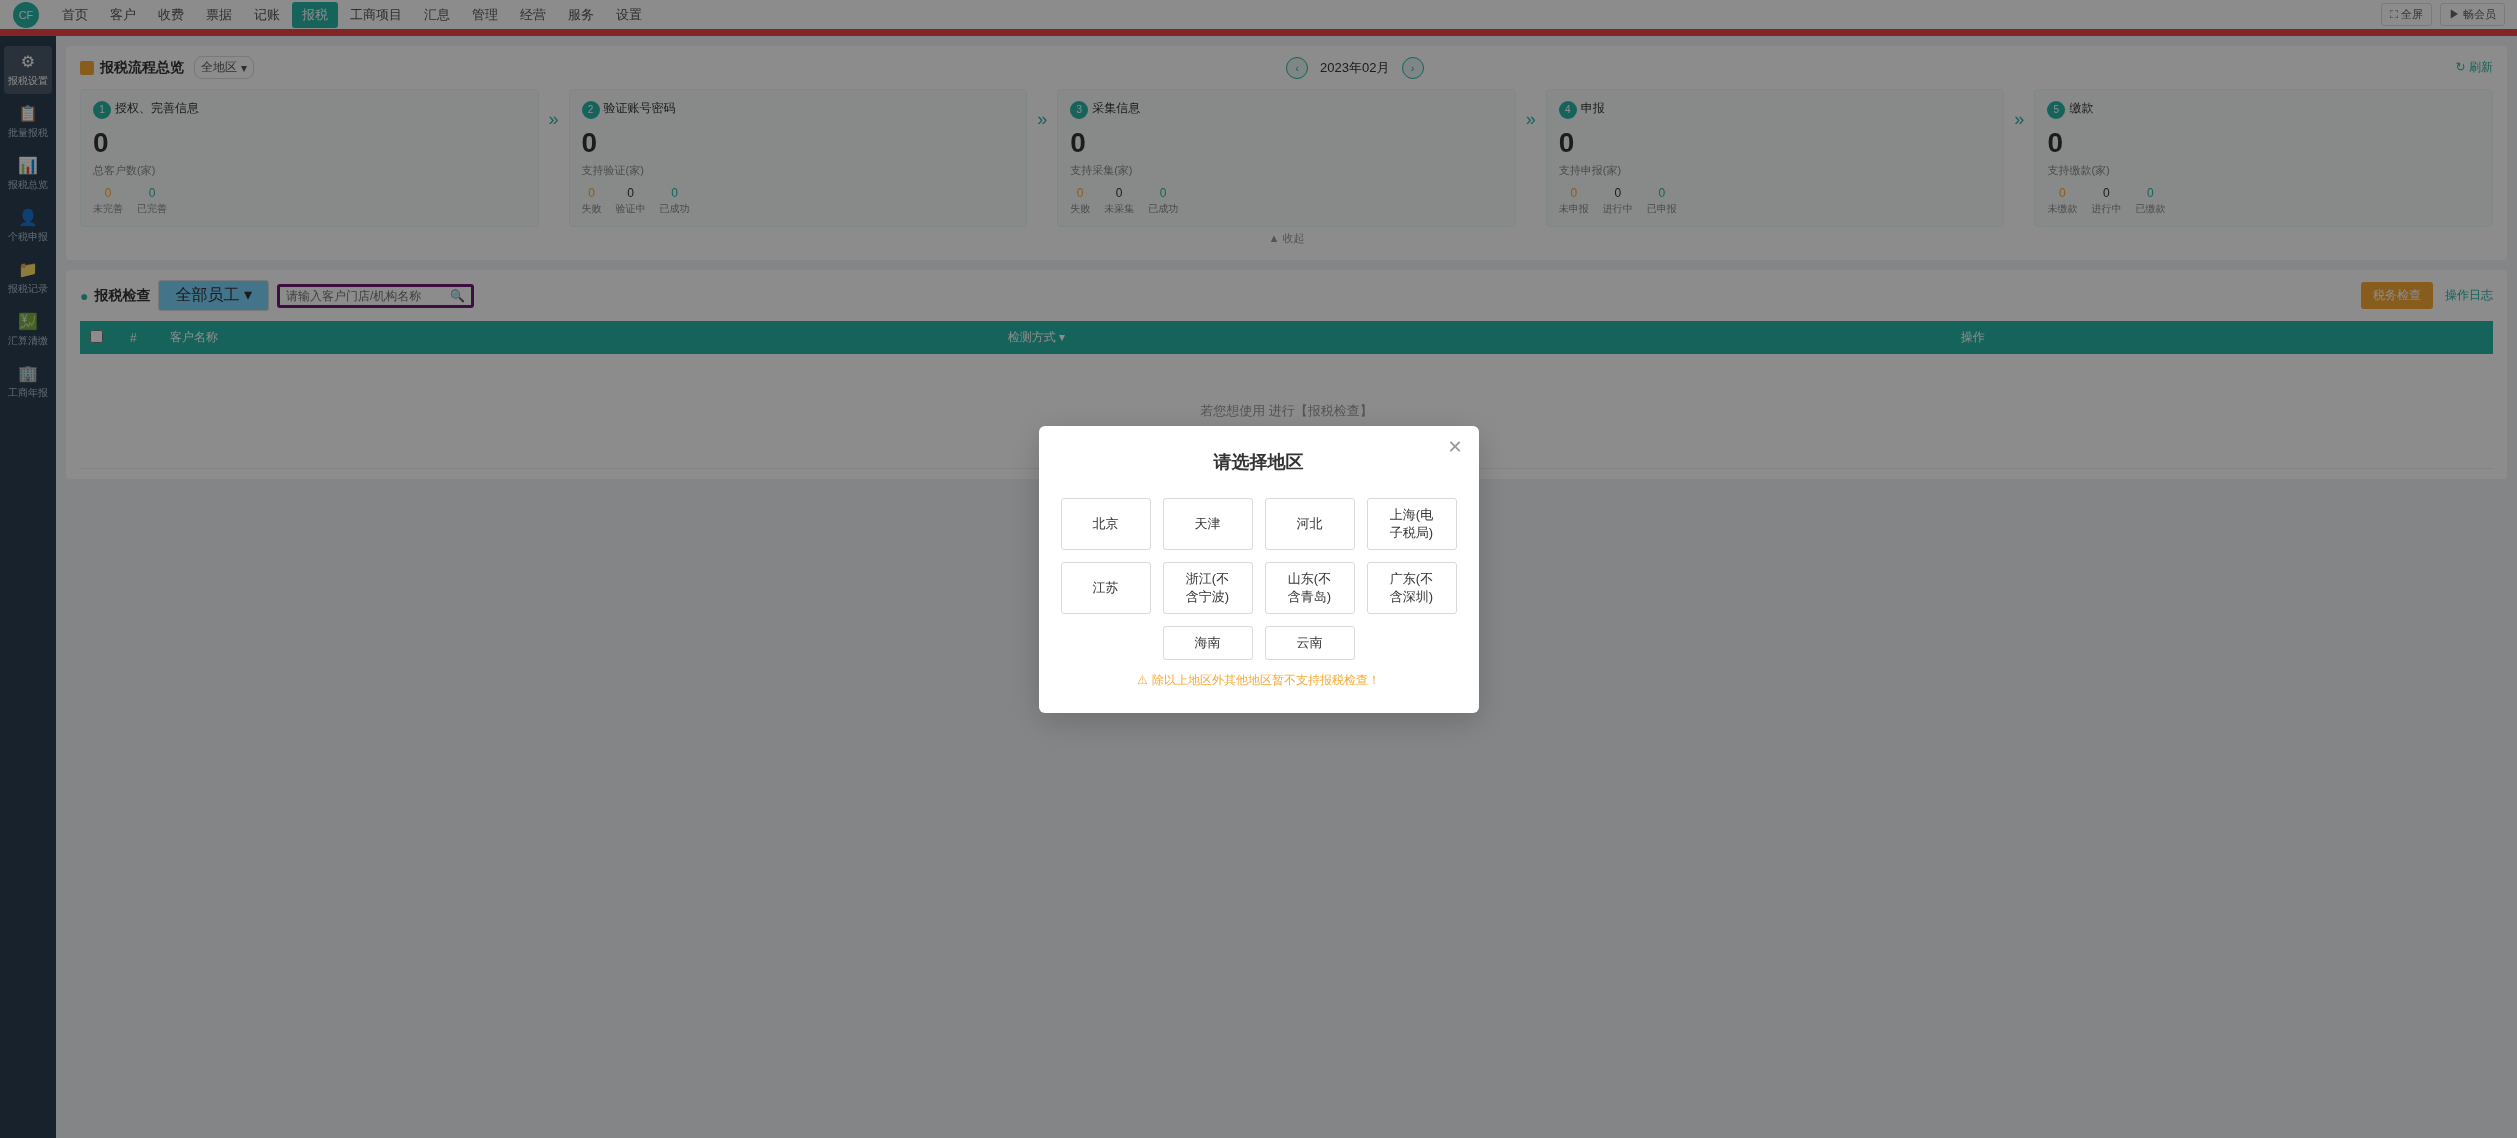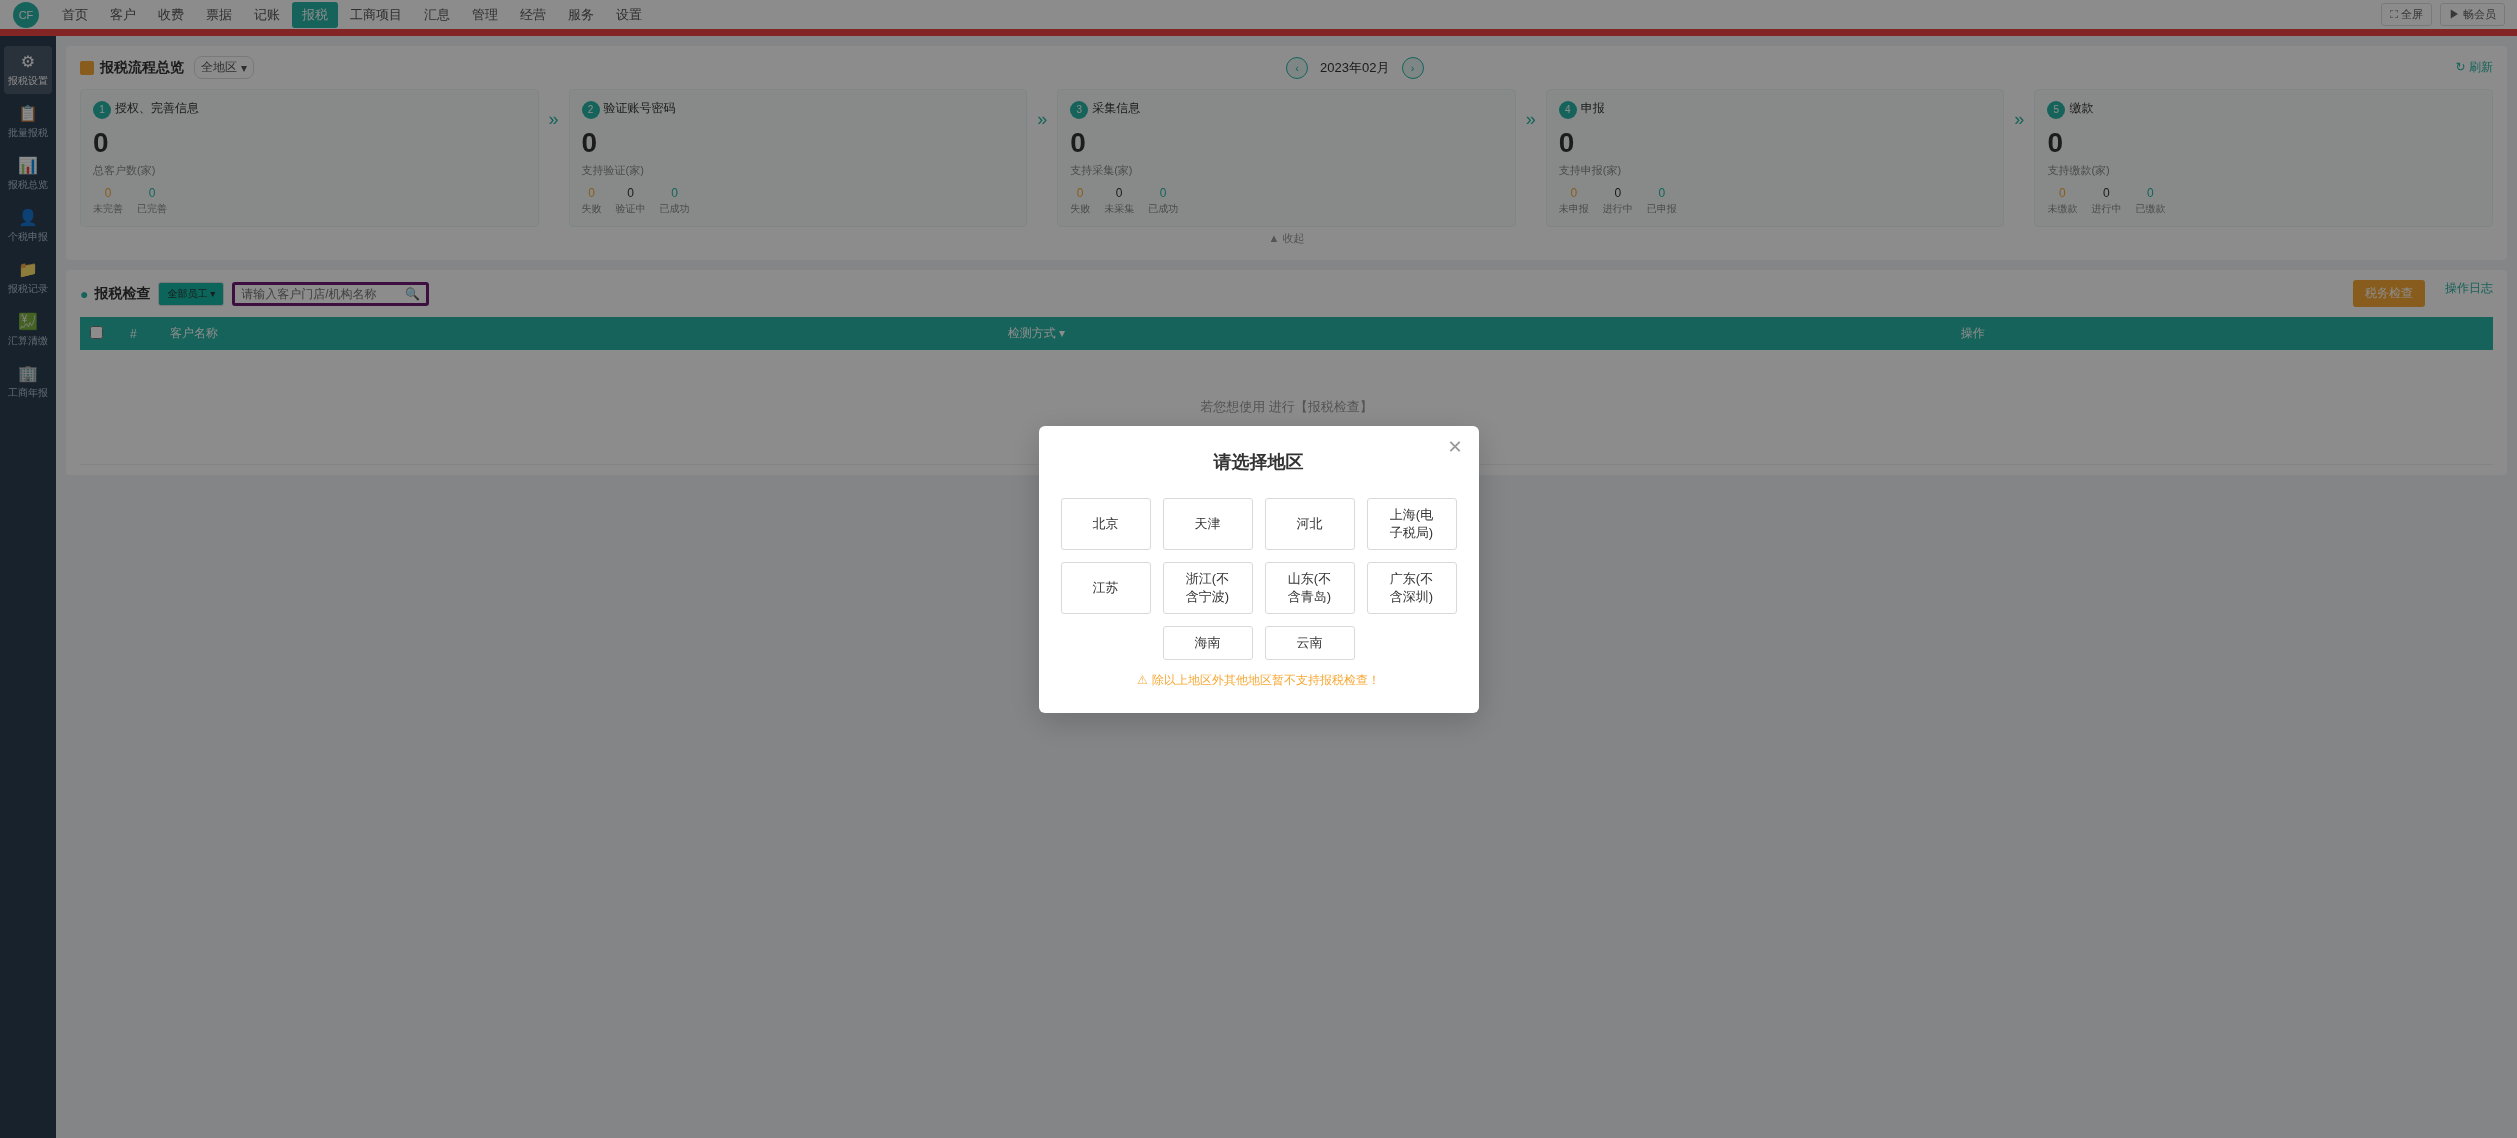--- a/index.html
+++ b/index.html
@@ -195,25 +195,25 @@
       padding: 10px 14px;
     }
     .check-header {
       display: flex;
       align-items: center;
       justify-content: space-between;
       margin-bottom: 10px;
     }
     .check-filters { display: flex; align-items: center; gap: 8px; }
     .filter-select {
-      padding: 4px 8px;
+      padding: 4px 16px;
       border: 1px solid #ddd;
       border-radius: 3px;
-      font-size: 10px;
-      background: #14b8a6;
+      font-size: 16px;
+      background: #7dd3fc;
       cursor: pointer;
     }
     .search-input-wrap {
       display: flex;
       align-items: center;
       border: 3px solid #701a75;
       border-radius: 3px;
       padding: 2px 6px;
       gap: 4px;
     }
@@ -544,21 +544,21 @@
         </div>
         <div class="filter-select">
           <span>全部员工</span>
           <span> ▾</span>
         </div>
         <div class="search-input-wrap">
           <input type="text" placeholder="请输入客户门店/机构名称" style="">
           <span style="color:#999;cursor:pointer;">🔍</span>
         </div>
       </div>
-      <div style="display:flex;gap:20px;">
+      <div style="display:flex;gap:12px;align-items:center;">
         <button class="btn-orange">税务检查</button>
         <span class="btn-link">操作日志</span>
       </div>
     </div>
 
     <div class="table-wrap">
       <table class="data-table">
         <thead>
           <tr>
             <th class="checkbox-col"><input type="checkbox" style=""></th>

